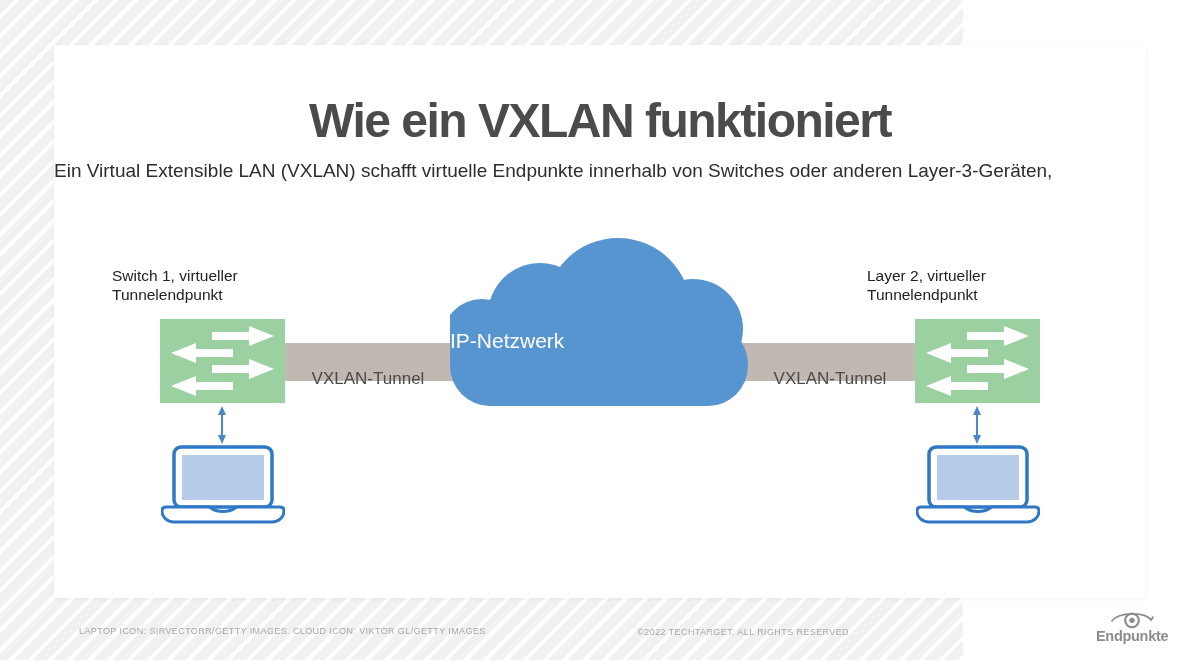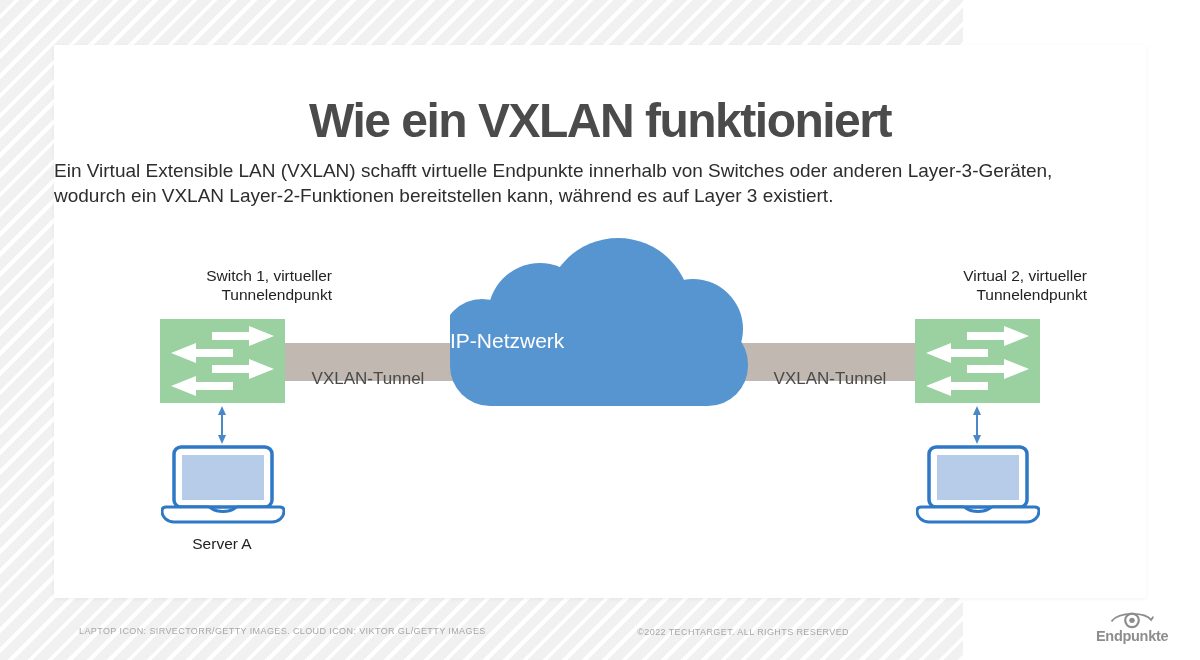--- a/index.html
+++ b/index.html
@@ -92,21 +92,21 @@
     z-index: 2;
   }
   .switch-box.s1 { left: 106px; }   
   .switch-box.s2 { left: 861px; }   
   .switch-box svg { display: block; width: 100%; height: 100%; }
 
   .switch-label {
     position: absolute;
     top: 222px;                 
     width: 220px;
-    text-align: right;
+    text-align: left;
     font-size: 15.5px;
     line-height: 18.5px;
     color: #222222;
   }
   .switch-label.s1 { left: 58px; }   
   .switch-label.s2 { left: 813px; }  
 
   .v-arrow {
     position: absolute;
     top: 361px;                 
@@ -169,21 +169,21 @@
   }
 </style>
 </head>
 <body>
 
 <div class="canvas">
   <div class="card">
 
     <h1 class="title">Wie ein VXLAN funktioniert</h1>
 
-    <p class="subtitle"><span>Ein Virtual Extensible LAN (VXLAN) schafft virtuelle Endpunkte innerhalb von Switches oder anderen Layer-3-Geräten,</span><br><span>wodurch ein VXLAN Layer-2-Funktionen bereitstellen kann, während es auf Layer 3 existiert.</span></p>
+    <p class="subtitle"><span>Ein Virtual Extensible LAN (VXLAN) schafft virtuelle Endpunkte innerhalb von Switches oder anderen Layer-3-Geräten,</span><br></p>
 
     <div class="tunnel-bar"></div>
     <div class="tunnel-label left">VXLAN-Tunnel</div>
     <div class="tunnel-label right">VXLAN-Tunnel</div>
 
     <div class="cloud">
       <svg viewBox="0 0 298 169" aria-hidden="true">
         <g fill="#5795d1">
           <circle cx="32" cy="102" r="40"></circle>
           <circle cx="90" cy="78" r="52"></circle>
@@ -200,21 +200,21 @@
       <svg viewBox="0 0 125 84" aria-hidden="true">
         <g fill="#ffffff">
           <polygon points="52,13 89,13 89,7 114,17 89,27 89,21 52,21"></polygon>
           <polygon points="73,30 36,30 36,24 11,34 36,44 36,38 73,38"></polygon>
           <polygon points="52,46 89,46 89,40 114,50 89,60 89,54 52,54"></polygon>
           <polygon points="73,63 36,63 36,57 11,67 36,77 36,71 73,71"></polygon>
         </g>
       </svg>
     </div>
 
-    <div class="switch-label s2"><span>Virtual 2, virtueller</span><br><span>Tunnelendpunkt</span></div>
+    <div class="switch-label s2"><span>Layer 2, virtueller</span><br><span>Tunnelendpunkt</span></div>
     <div class="switch-box s2">
       <svg viewBox="0 0 125 84" aria-hidden="true">
         <g fill="#ffffff">
           <polygon points="52,13 89,13 89,7 114,17 89,27 89,21 52,21"></polygon>
           <polygon points="73,30 36,30 36,24 11,34 36,44 36,38 73,38"></polygon>
           <polygon points="52,46 89,46 89,40 114,50 89,60 89,54 52,54"></polygon>
           <polygon points="73,63 36,63 36,57 11,67 36,77 36,71 73,71"></polygon>
         </g>
       </svg>
     </div>
@@ -242,21 +242,20 @@
       </svg>
     </div>
     <div class="laptop l2">
       <svg viewBox="0 0 124 82" aria-hidden="true">
         <rect x="13" y="3" width="98" height="60" rx="7" fill="#ffffff" stroke="#2e78c6" stroke-width="3.5"></rect>
         <rect x="21" y="11" width="82" height="45" fill="#b7cce9"></rect>
         <path d="M5,63 H47 C51,63 51,67.5 62,67.5 C73,67.5 73,63 77,63 H119 C121.5,63 123,64.5 123,67 C123,73.5 117.5,78 111,78 H13 C6.5,78 1,73.5 1,67 C1,64.5 2.5,63 5,63 Z" fill="#ffffff" stroke="#2e78c6" stroke-width="3"></path>
       </svg>
     </div>
 
-    <div class="server-label sa">Server A</div>
 
   </div>
 
   <div class="credits">LAPTOP ICON: SIRVECTORR/GETTY IMAGES. CLOUD ICON: VIKTOR GL/GETTY IMAGES</div>
   <div class="copyright">©2022 TECHTARGET. ALL RIGHTS RESERVED</div>
   <div class="brand">
     <svg class="eye" viewBox="0 0 48 22" aria-hidden="true">
       <path d="M2,13 C10,3 38,3 45,12 L47,9" fill="none" stroke="#8d8d8d" stroke-width="2" stroke-linecap="round"></path>
       <circle cx="24" cy="12.5" r="7.5" fill="none" stroke="#8d8d8d" stroke-width="2.4"></circle>
       <circle cx="24" cy="12.5" r="3" fill="#8d8d8d"></circle>

